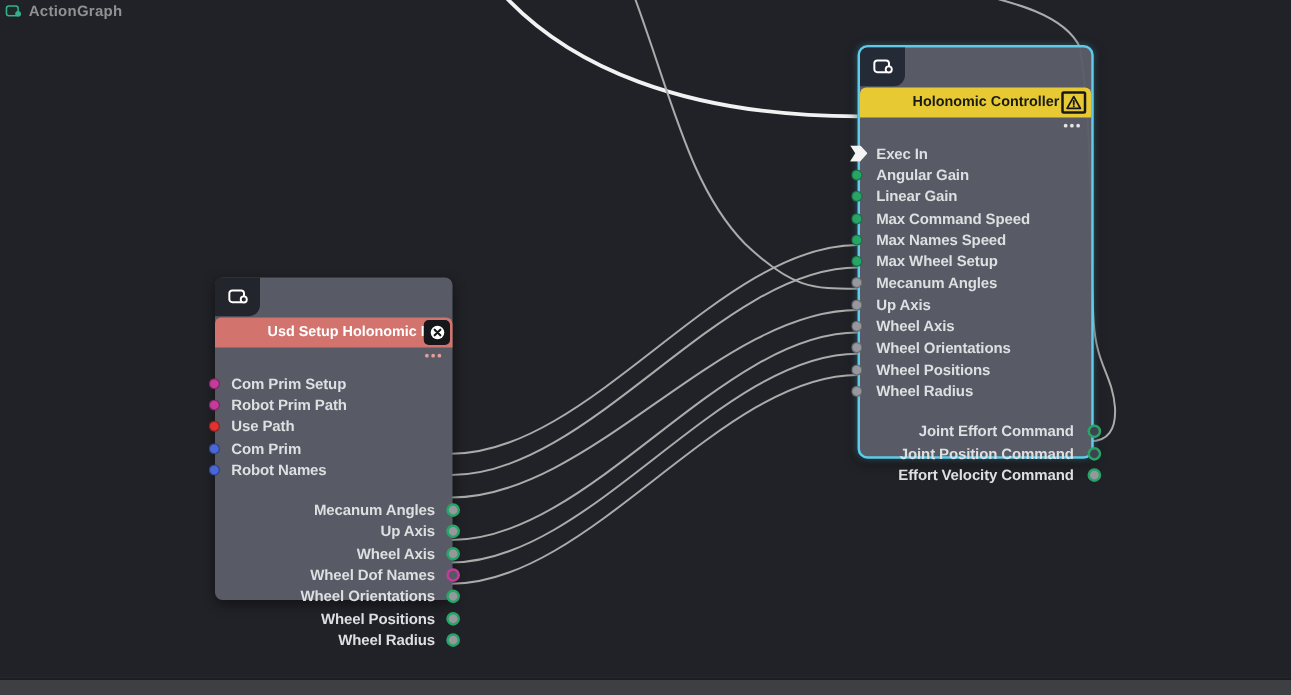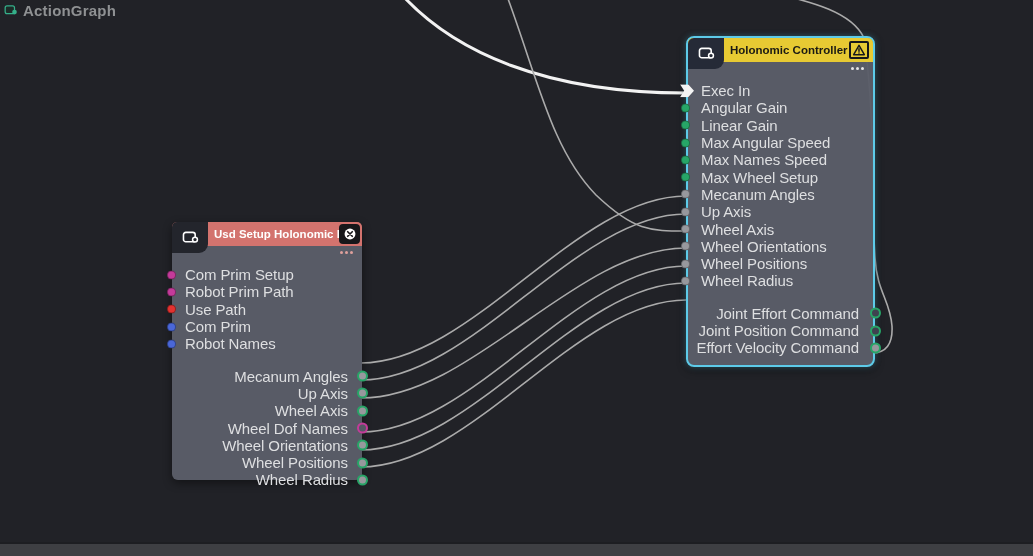--- a/index.html
+++ b/index.html
@@ -4,33 +4,33 @@
 <style>
   html,body{margin:0;padding:0;}
   body{
     width:1033px;height:556px;position:relative;overflow:hidden;
     background:#212227;
     font-family:"Liberation Sans", sans-serif;
     -webkit-font-smoothing:antialiased;
   }
   
   .breadcrumb{position:absolute;left:4px;top:2px;display:flex;align-items:center;gap:5px;z-index:5;}
-  .breadcrumb .bc-label{font-size:15px;color:#8f9193;font-weight:bold;letter-spacing:.2px;}
+  .breadcrumb .bc-label{font-size:12px;color:#8f9193;font-weight:bold;letter-spacing:.2px;}
   
   svg.wires{position:absolute;left:0;top:0;z-index:1;pointer-events:none;}
   svg.wires path{fill:none;pointer-events:stroke;}
   svg.wires path.data{stroke:#ababab;stroke-width:1.6;}
   svg.wires path.exec{stroke:#f2f2f2;stroke-width:3;}
   
   .node{position:absolute;z-index:2;border-radius:6px;background:rgba(90,93,104,.97);
         box-shadow:0 3px 10px rgba(0,0,0,.45);}
   .node-usd{left:172px;top:222px;width:190px;height:258px;}
   .node-holo{left:686px;top:36px;width:185px;height:327px;border:2px solid #5dcbe9;border-radius:8px;
              box-shadow:0 0 6px rgba(93,203,233,.35),0 3px 10px rgba(0,0,0,.45);}
-  .node-header{position:relative;height:24px;border-radius:5px 5px 0 0;display:flex;align-items:center;}
+  .node-header{position:relative;height:24px;border-radius:5px 5px 0 0;display:flex;align-items:center;margin-top:32px;}
   .node-usd .node-header{background:#d3736e;}
   .node-holo .node-header{background:#e7ca33;}
   .node-title{font-size:11.5px;font-weight:bold;white-space:nowrap;overflow:hidden;
               padding-left:42px;flex:1;}
   .node-usd .node-title{color:#ffffff;padding-right:26px;}
   .node-holo .node-title{color:#1a1a14;padding-right:28px;}
   .icon-box{position:absolute;left:0;top:0;width:36px;height:31px;border-radius:5px 0 9px 0;
             display:flex;align-items:center;justify-content:center;z-index:2;}
   .node-usd .icon-box{background:#23252c;}
   .node-holo .icon-box{background:#252a37;border-radius:6px 0 9px 0;}
@@ -40,21 +40,21 @@
             border:2px solid #17181c;border-radius:2px;box-sizing:border-box;
             display:flex;align-items:center;justify-content:center;z-index:3;}
   .more-dots{height:12px;display:flex;justify-content:flex-end;align-items:center;padding-right:9px;}
   .more-dots i{width:3px;height:3px;border-radius:50%;margin-left:2px;display:block;}
   .node-usd .more-dots i{background:#dfa09c;}
   .node-holo .more-dots i{background:#e6e6e6;}
   
   .rows{margin-top:8px;}
   .rows.outs{margin-top:15px;}
   .row{position:relative;height:17.3px;display:flex;align-items:center;}
-  .row .lbl{font-size:15px;font-weight:normal;color:#dedfe1;letter-spacing:-.1px;white-space:nowrap;}
+  .row .lbl{font-size:12px;font-weight:bold;color:#dedfe1;letter-spacing:-.1px;white-space:nowrap;}
   .row.in{justify-content:flex-start;padding-left:13px;}
   .row.out{justify-content:flex-end;padding-right:14px;}
   
   .port{position:absolute;top:50%;transform:translateY(-50%);border-radius:50%;box-sizing:border-box;}
   .row.in  .port{left:-5px;width:9px;height:9px;}
   .row.out .port{right:-6px;width:11px;height:11px;}
   .node-holo .row.in .port{left:-7px;}
   .node-holo .row.out .port{right:-8px;}
   .port-magenta-fill{background:#c43b9a;border:1px solid rgba(0,0,0,.35);}
   .port-red-fill{background:#e23230;border:1px solid rgba(0,0,0,.35);}
@@ -216,21 +216,21 @@
         <span class="lbl">Angular Gain</span>
       </div>
 
       <div class="row in">
         <span class="port port-green-fill"></span>
         <span class="lbl">Linear Gain</span>
       </div>
 
       <div class="row in">
         <span class="port port-green-fill"></span>
-        <span class="lbl">Max Angular Speed</span>
+        <span class="lbl">Max Command Speed</span>
       </div>
 
       <div class="row in">
         <span class="port port-green-fill"></span>
         <span class="lbl">Max Names Speed</span>
       </div>
 
       <div class="row in">
         <span class="port port-green-fill"></span>
         <span class="lbl">Max Wheel Setup</span>

